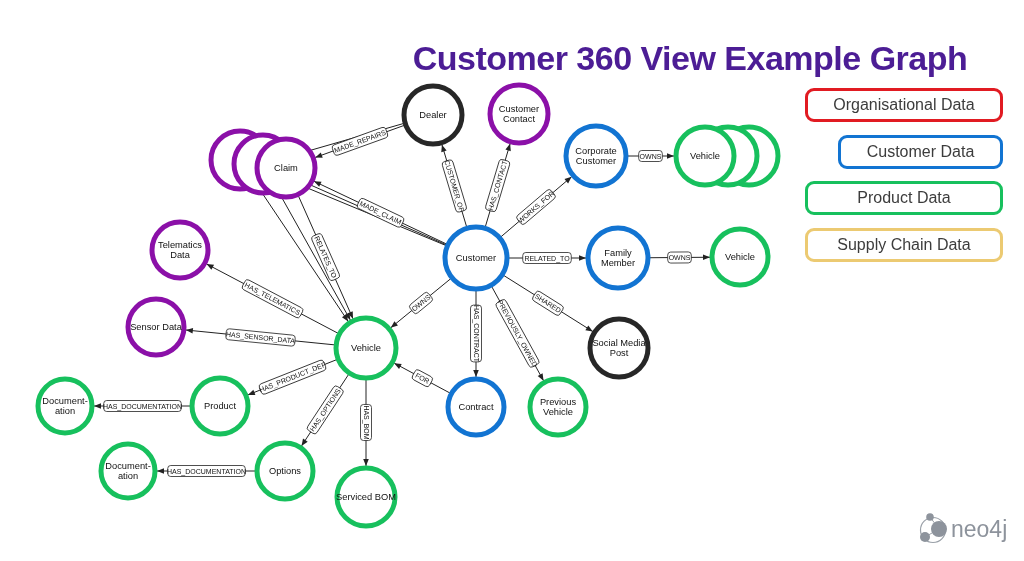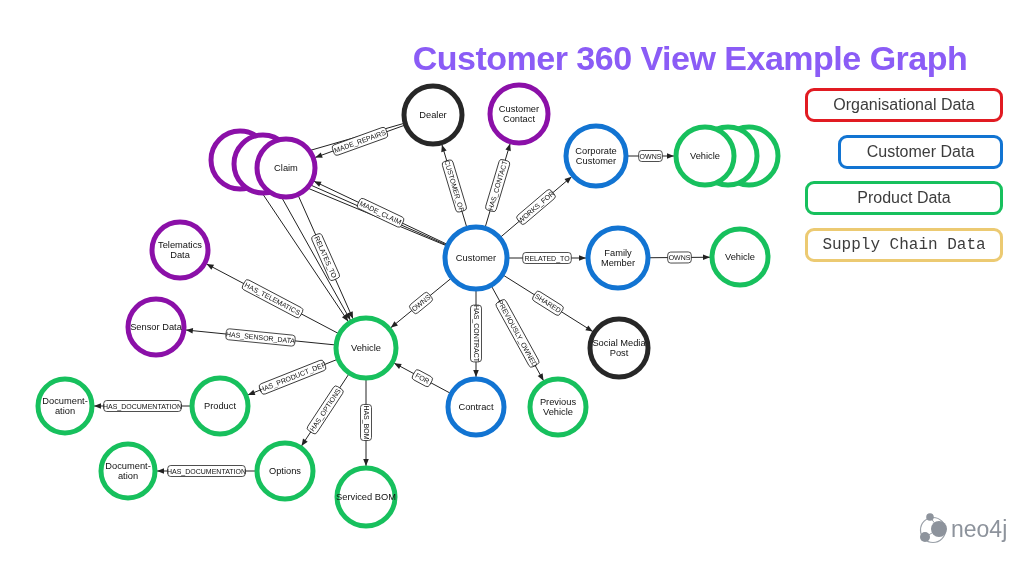--- a/index.html
+++ b/index.html
@@ -3,21 +3,21 @@
 <meta charset="utf-8">
 <style>
   html,body{margin:0;padding:0;}
   body{
     width:1024px;height:561px;position:relative;overflow:hidden;
     background:#ffffff;
     font-family:"Liberation Sans","DejaVu Sans",sans-serif;
   }
   .title{
     position:absolute;left:356px;top:16px;width:668px;
-    text-align:center;font-size:34px;font-weight:bold;color:#8b5cf6;
+    text-align:center;font-size:34px;font-weight:bold;color:#4c1d95;
     letter-spacing:-0.5px;white-space:nowrap;
   }
   .legend{
     position:absolute;left:805px;top:88px;width:198px;
     display:flex;flex-direction:column;gap:12.5px;text-align:center;
   }
   .legend-item{
     box-sizing:border-box;height:34px;background:#fff;
     border:3px solid #000;border-radius:9px;
     display:flex;align-items:center;justify-content:center;
@@ -296,21 +296,21 @@
         <rect x="-18.025000000000002" y="-5.5" width="36.050000000000004" height="11" rx="3" fill="#fff" stroke="#222" stroke-width="0.8"></rect>
         <text x="0" y="2.5" text-anchor="middle" font-size="7" fill="#111">HAS_BOM</text>
       </g>
     </g>
   </svg>
 
 <div class="legend">
     <div class="legend-item" style="border-color: rgb(225, 27, 34);">Organisational Data</div>
     <div class="legend-item" style="border-color: rgb(18, 116, 210); margin-left: 33px;">Customer Data</div>
     <div class="legend-item" style="border-color: rgb(23, 192, 93);">Product Data</div>
-    <div class="legend-item" style="border-color: rgb(236, 202, 114); font-family: Liberation Mono, monospace;">Supply Chain Data</div>
+    <div class="legend-item" style="border-color: rgb(236, 202, 114);">Supply Chain Data</div>
   </div>
 
 <svg class="logo" width="102" height="48" viewBox="0 0 102 48">
   <circle cx="15" cy="24" r="12.5" fill="none" stroke="#9aa0a8" stroke-width="1.2"></circle>
   <line x1="21" y1="23" x2="7" y2="31" stroke="#9aa0a8" stroke-width="1"></line>
   <line x1="21" y1="23" x2="12" y2="11" stroke="#9aa0a8" stroke-width="1"></line>
   <circle cx="21" cy="23" r="8" fill="#8d939c"></circle>
   <circle cx="7" cy="31" r="5" fill="#8d939c"></circle>
   <circle cx="12" cy="11" r="3.8" fill="#8d939c"></circle>
   <text x="33" y="31" font-size="23" fill="#8d939c">neo4j</text>

